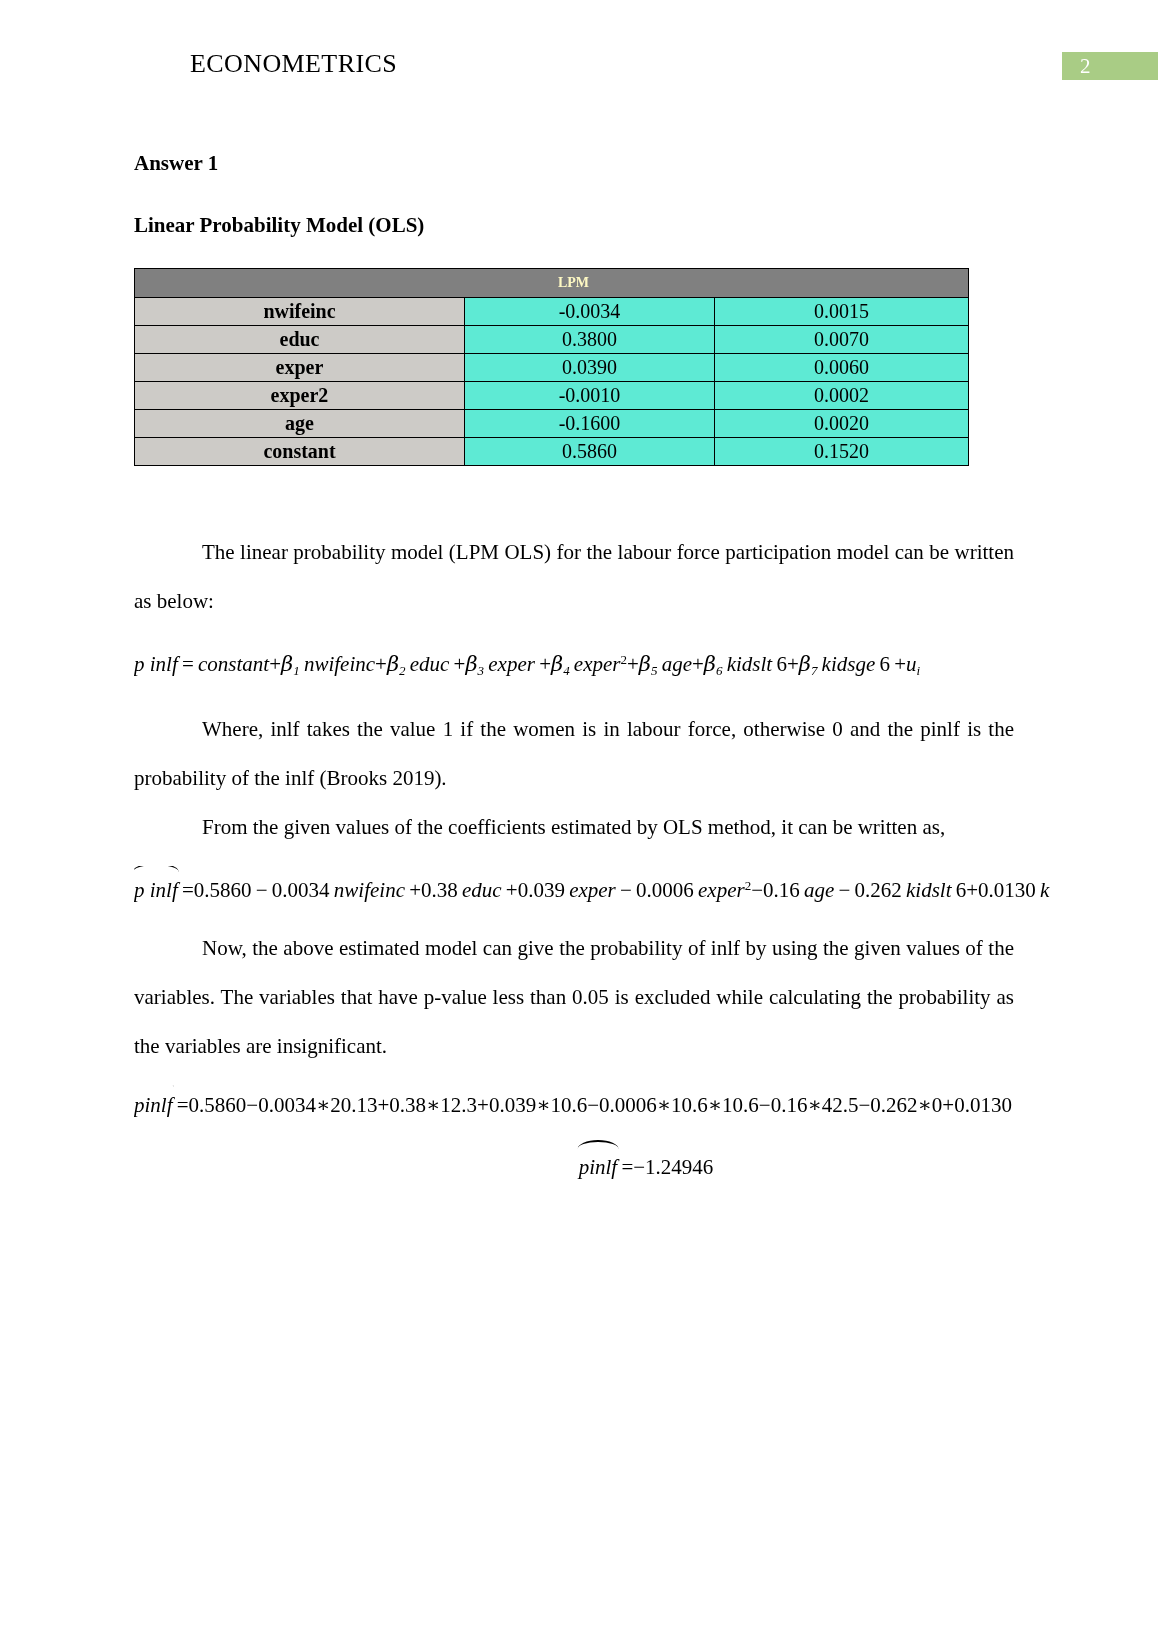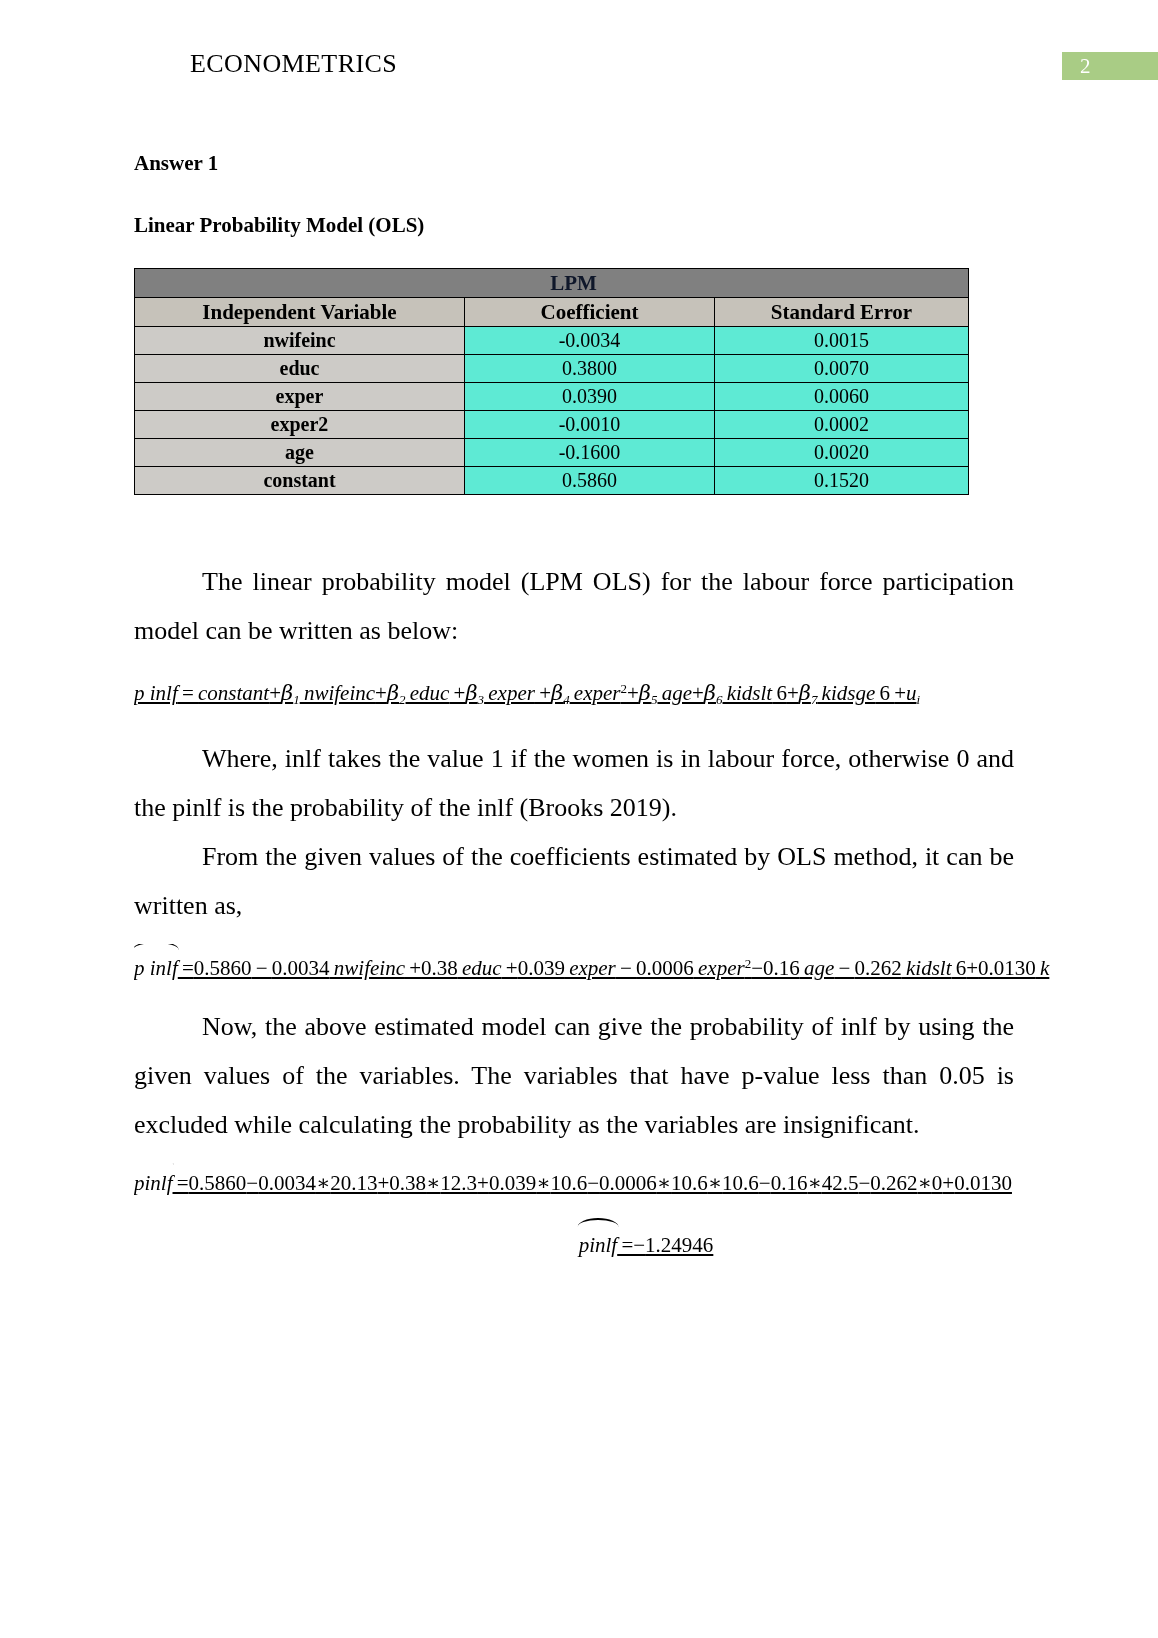--- a/index.html
+++ b/index.html
@@ -82,23 +82,23 @@
   .lpm-table td, .lpm-table th {
     border: 1px solid #000000;
     padding: 0;
     height: 27px;
     font-size: 20px;
     text-align: center;
     vertical-align: middle;
   }
   .lpm-table .title-row th {
     background: #808080;
-    color: #0f172a;
-    font-weight: bold;
-    font-size: 21px;
+    color: #fef9c3;
+    font-weight: bold;
+    font-size: 14px;
     height: 28px;
     padding-left: 44px;
   }
   .lpm-table .head-row th {
     background: #c6c2ba;
     font-weight: bold;
     font-size: 21px;
     height: 28px;
   }
   .lpm-table td.var-cell {
@@ -108,39 +108,38 @@
   .lpm-table td.num-cell {
     background: #5eead4;
     font-weight: normal;
   }
   .col-var { width: 330px; }
   .col-coef { width: 250px; }
   .col-se  { width: 254px; }
 
   
   p.para {
-    font-size: 26px;
+    font-size: 21px;
     line-height: 49px;
     text-align: justify;
     margin: 0;
     text-indent: 68px;
     width: 880px;
   }
 
   .gap-before-p1 { height: 62px; }
   .gap-eq { height: 14px; }
 
   
   .math {
     font-family: "Liberation Serif", "DejaVu Serif", serif;
     font-size: 21px;
     font-style: italic;
     line-height: 40px;
     white-space: nowrap;
-    text-decoration: underline;
   }
   .math .op { font-style: normal; }
   .math .num { font-style: normal; }
   .math sub {
     font-size: 13px;
     font-style: italic;
     vertical-align: -4px;
   }
   .math sup {
     font-size: 13px;
@@ -190,25 +189,20 @@
   <table class="lpm-table">
     <colgroup>
       <col class="col-var">
         <col class="col-coef">
         <col class="col-se">
     </colgroup>
     <thead>
       <tr class="title-row">
         <th colspan="3">LPM</th>
       </tr>
-      <tr class="head-row">
-        <th>Independent Variable</th>
-        <th>Coefficient</th>
-        <th>Standard Error</th>
-      </tr>
     </thead>
     <tbody>
       <tr>
         <td class="var-cell">nwifeinc</td>
         <td class="num-cell">-0.0034</td>
         <td class="num-cell">0.0015</td>
       </tr>
       <tr>
         <td class="var-cell">educ</td>
         <td class="num-cell">0.3800</td>

